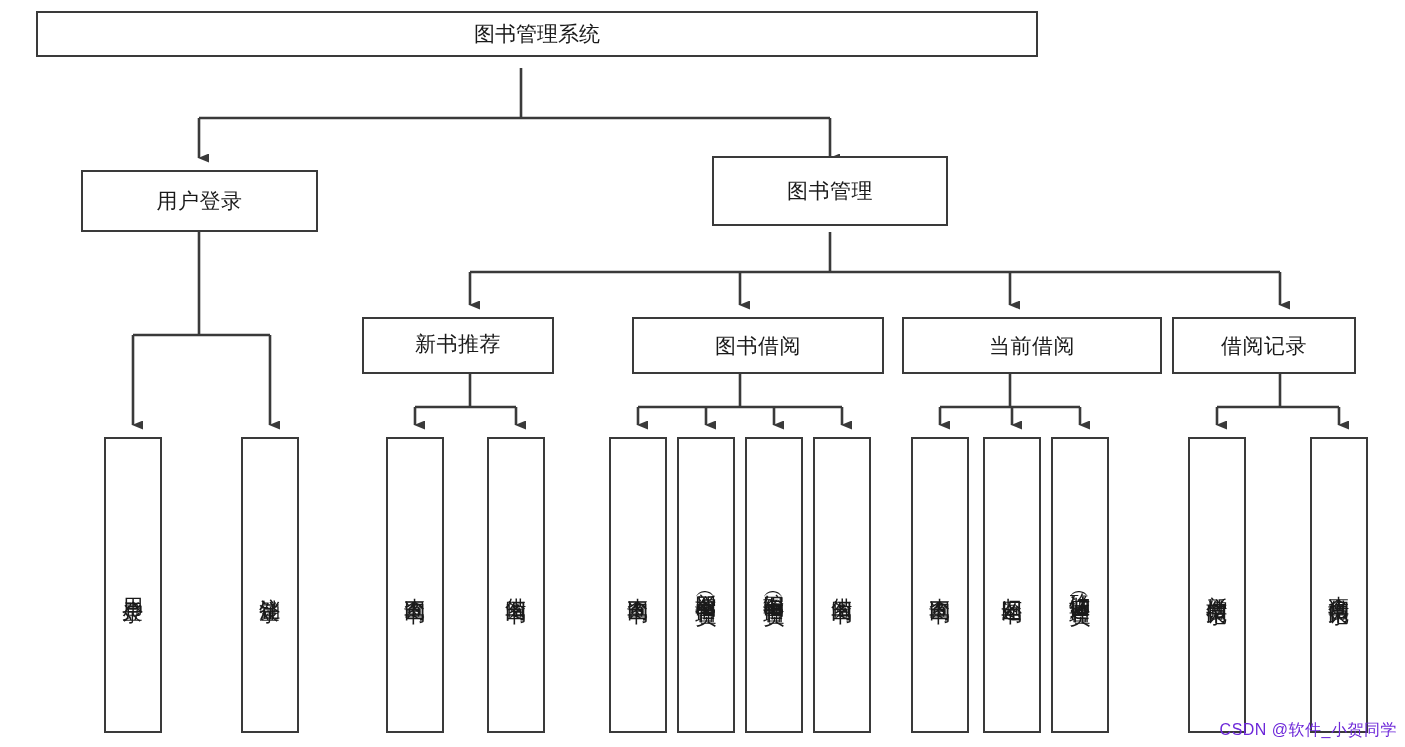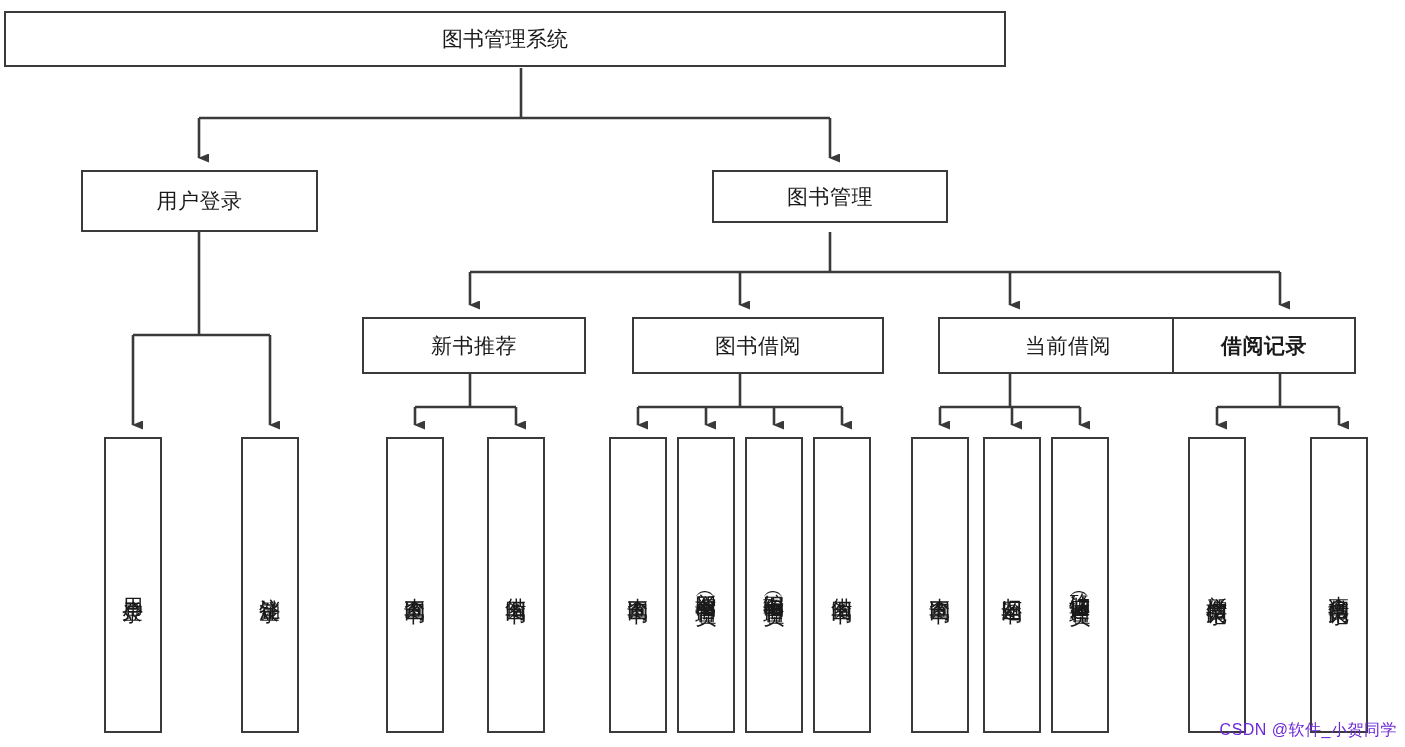--- a/index.html
+++ b/index.html
@@ -118,41 +118,41 @@
       <path d="M1012,407 L1012,425" marker-end="url(#arrowhead)"></path>
       <path d="M1080,407 L1080,425" marker-end="url(#arrowhead)"></path>
 
       <path d="M1280,374 L1280,407"></path>
       <path d="M1217,407 L1339,407"></path>
       <path d="M1217,407 L1217,425" marker-end="url(#arrowhead)"></path>
       <path d="M1339,407 L1339,425" marker-end="url(#arrowhead)"></path>
     </g>
   </svg>
 
-  <div class="node root" style="left:4px; top:11px; width:1002px; height:56px;justify-content:center;">
+  <div class="node root" style="left:36px; top:11px; width:1002px; height:46px;justify-content:center;">
     <span class="lbl">图书管理系统</span>
   </div>
 
   <div class="node horiz" style="left:81px; top:170px; width:237px; height:62px;">
     <span class="lbl">用户登录</span>
   </div>
-  <div class="node horiz" style="left:712px; top:170px; width:236px; height:53px;">
+  <div class="node horiz" style="left:712px; top:156px; width:236px; height:70px;">
     <span class="lbl">图书管理</span>
   </div>
 
-  <div class="node horiz" style="left:362px; top:317px; width:224px; height:57px;">
+  <div class="node horiz" style="left:362px; top:317px; width:192px; height:57px;font-family:Liberation Mono, monospace;">
     <span class="lbl">新书推荐</span>
   </div>
   <div class="node horiz" style="left:632px; top:317px; width:252px; height:57px;">
     <span class="lbl">图书借阅</span>
   </div>
-  <div class="node horiz" style="left:902px; top:317px; width:260px; height:57px;margin-left:36px;">
+  <div class="node horiz" style="left:902px; top:317px; width:260px; height:57px;">
     <span class="lbl">当前借阅</span>
   </div>
-  <div class="node horiz" style="left:1172px; top:317px; width:184px; height:57px;font-weight:bold;">
+  <div class="node horiz" style="left:1172px; top:317px; width:184px; height:57px;">
     <span class="lbl">借阅记录</span>
   </div>
 
   <div class="node leaf" style="left:104px; top:437px; width:58px; height:296px;">
     <span class="lbl">用户登录</span>
   </div>
   <div class="node leaf" style="left:241px; top:437px; width:58px; height:296px;">
     <span class="lbl">注销登录</span>
   </div>
 

